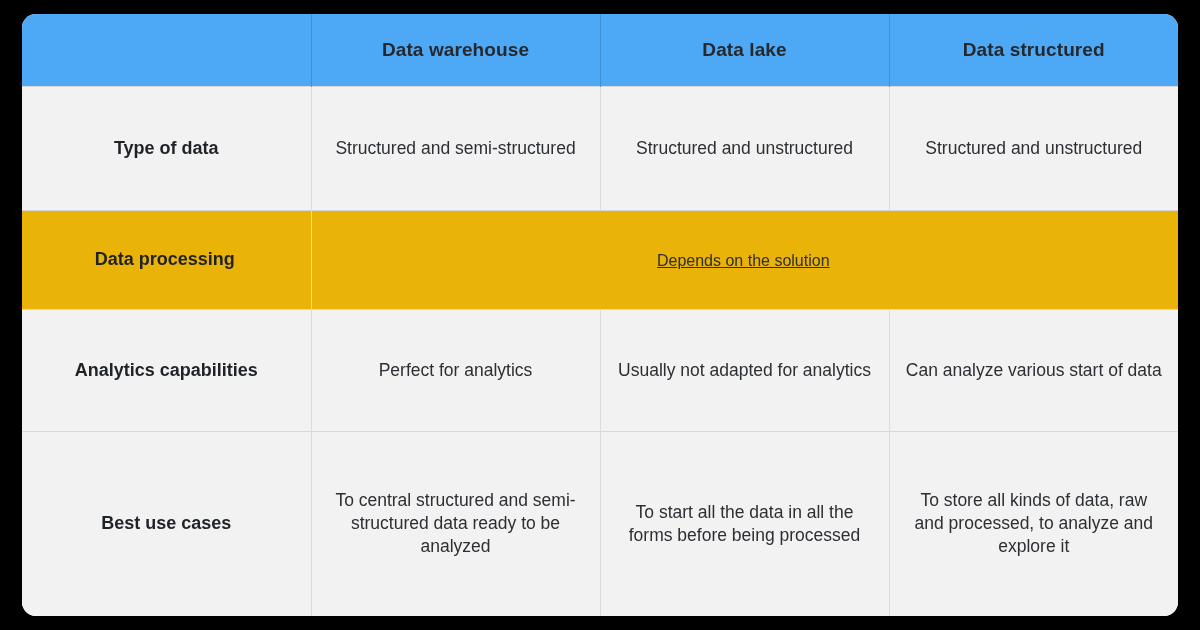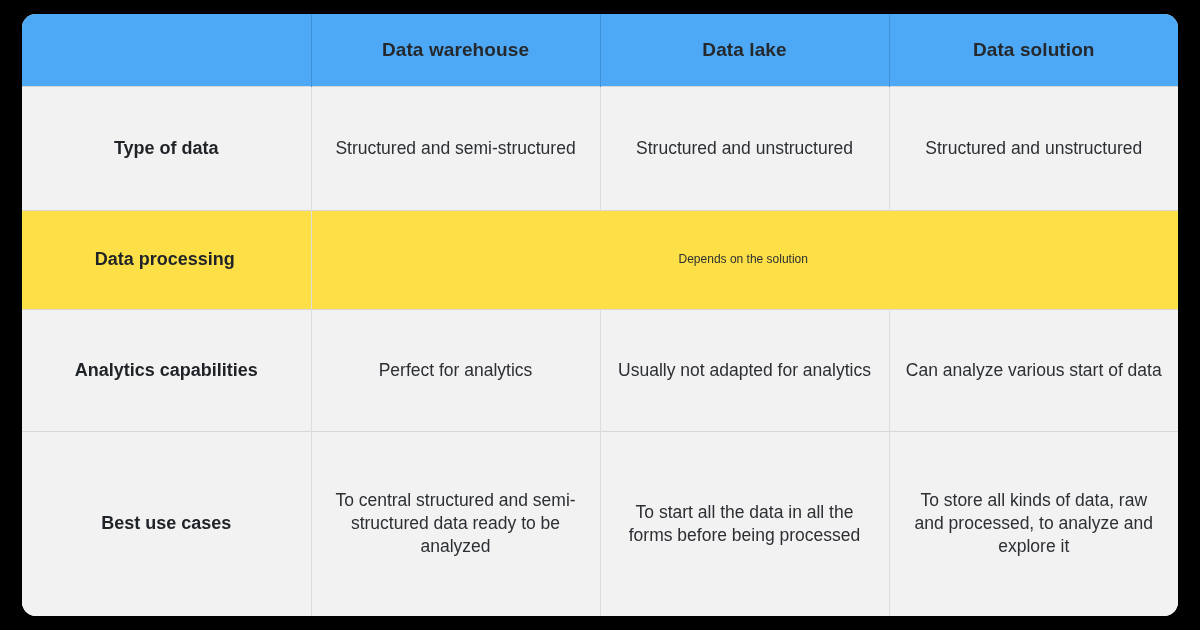--- a/index.html
+++ b/index.html
@@ -49,42 +49,43 @@
     vertical-align: middle;
     border-right: 1px solid #3f91d8;
     padding: 0 10px;
     letter-spacing: 0.1px;
   }
   thead th:last-child { border-right: none; }
   thead th.corner { }
 
   
   tbody tr.row-gray td { background: #f2f2f2; }
-  tbody tr.row-white td { background: #fde047; padding-left: 11px; }
+  tbody tr.row-white td { background: #eab308; padding-left: 11px; }
 
   tbody td {
     border-top: 1px solid #d8d8d8;
     border-right: 1px solid #dcdcdc;
     vertical-align: middle;
     text-align: center;
     padding: 12px 14px;
     color: #2c2f33;
     font-size: 17.5px;
     line-height: 1.32;
   }
   tbody td:last-child { border-right: none; }
 
   tbody td.label {
     font-weight: bold;
     font-size: 18px;
     color: #1f2327;
   }
 
   tbody td.merged {
-    font-size: 12px;
+    font-size: 16px;
+    text-decoration: underline;
   }
 
   tr.r-type      { height: 106px; }
   tr.r-process   { height: 84px; }
   tr.r-analytics { height: 103px; padding-left: 39px; }
   tr.r-ease      { height: 80px; }
   tr.r-best      { height: 157px; }
 </style>
 </head>
 <body>
@@ -96,21 +97,21 @@
       <col class="c-data">
       <col class="c-data">
       <col class="c-data">
     </colgroup>
 
     <thead>
       <tr>
         <th class="corner"></th>
         <th>Data warehouse</th>
         <th>Data lake</th>
-        <th>Data solution</th>
+        <th>Data structured</th>
       </tr>
     </thead>
 
     <tbody>
 
       <tr class="row-gray r-type">
         <td class="label">Type of data</td>
         <td>Structured and semi-structured</td>
         <td>Structured and unstructured</td>
         <td>Structured and unstructured</td>

